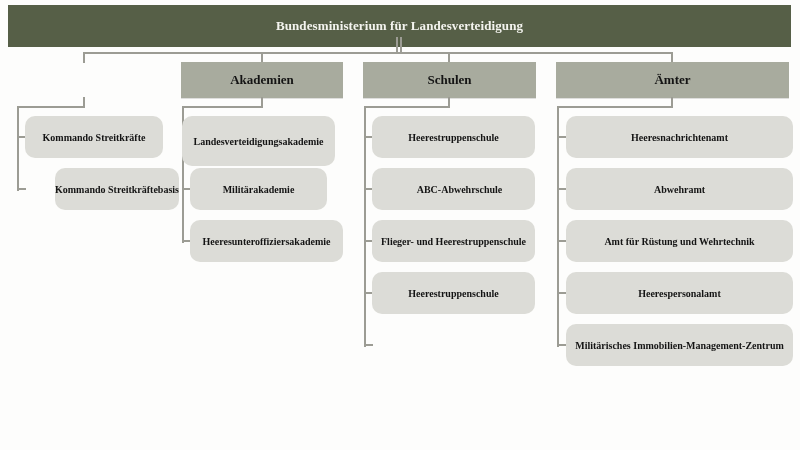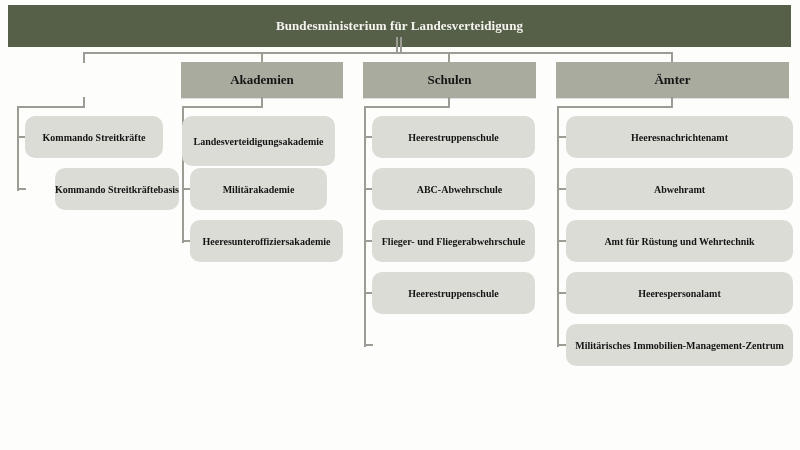--- a/index.html
+++ b/index.html
@@ -66,21 +66,21 @@
   <div class="line" style="left:448px;top:97px;width:2px;height:10px;"></div>
   <div class="line" style="left:364px;top:106px;width:86px;height:2px;"></div>
   <div class="line" style="left:364px;top:106px;width:2px;height:241px;"></div>
   <div class="line" style="left:364px;top:136px;width:9px;height:2px;"></div>
   <div class="line" style="left:364px;top:188px;width:9px;height:2px;"></div>
   <div class="line" style="left:364px;top:240px;width:9px;height:2px;"></div>
   <div class="line" style="left:364px;top:292px;width:9px;height:2px;"></div>
   <div class="line" style="left:364px;top:344px;width:9px;height:2px;"></div>
   <div class="node leaf-node" style="left:372px;top:116px;width:163px;height:42px;">Heerestruppenschule</div>
   <div class="node leaf-node" style="left:372px;top:168px;width:163px;height:42px;padding-left:12px;">ABC-Abwehrschule</div>
-  <div class="node leaf-node" style="left:372px;top:220px;width:163px;height:42px;">Flieger- und Fliegerabwehrschule</div>
+  <div class="node leaf-node" style="left:372px;top:220px;width:163px;height:42px;">Flieger- und Heerestruppenschule</div>
   <div class="node leaf-node" style="left:372px;top:272px;width:163px;height:42px;">Heerestruppenschule</div>
 
   <div class="line" style="left:671px;top:52px;width:2px;height:11px;"></div>
   <div class="node branch-node" style="left:556px;top:62px;width:233px;height:36px;">Ämter</div>
   <div class="line" style="left:671px;top:97px;width:2px;height:10px;"></div>
   <div class="line" style="left:557px;top:106px;width:116px;height:2px;"></div>
   <div class="line" style="left:557px;top:106px;width:2px;height:241px;"></div>
   <div class="line" style="left:557px;top:136px;width:10px;height:2px;"></div>
   <div class="line" style="left:557px;top:188px;width:10px;height:2px;"></div>
   <div class="line" style="left:557px;top:240px;width:10px;height:2px;"></div>

